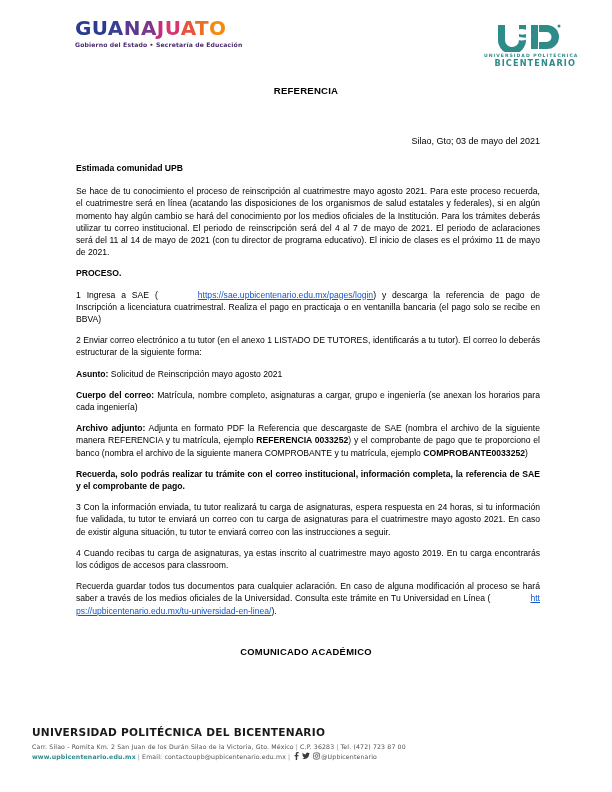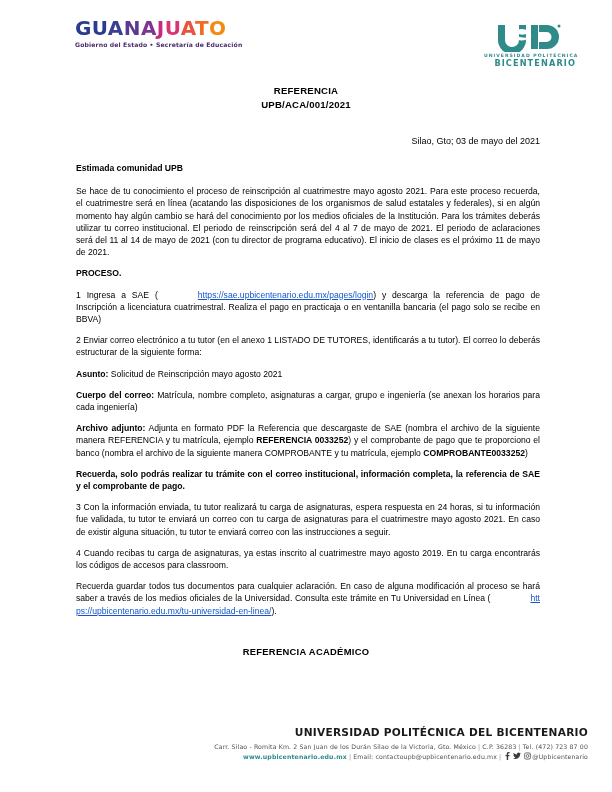--- a/index.html
+++ b/index.html
@@ -141,23 +141,22 @@
     font-size: 9.4px;
     font-weight: 700;
     letter-spacing: 0.3px;
   }
 
   
   .footer {
     position: absolute;
     left: 0; right: 0;
     bottom: 30px;
-    padding-left: 20px;
+    padding-left: 32px;
     padding-right: 24px;
-    text-align: right;
   }
   .footer-title {
     font-family: "DejaVu Sans", sans-serif;
     font-size: 10.6px;
     font-weight: 700;
     letter-spacing: 0.25px;
     color: #1a1a1a;
     margin-bottom: 4px;
   }
   .footer-line {
@@ -202,21 +201,20 @@
           <circle cx="128" cy="8" r="3"></circle>
         </g>
       </svg>
       <div class="upb-sub1">UNIVERSIDAD POLITÉCNICA</div>
       <div class="upb-sub2">BICENTENARIO</div>
     </div>
   </div>
 
   <div class="doc-title">
     <div>REFERENCIA</div>
-    <div>UPB/ACA/001/2021</div>
   </div>
 
   <div class="date-line">Silao, Gto; 03 de mayo del 2021</div>
 
   <div class="body-wrap">
 
     <p class="salute">Estimada comunidad UPB</p>
 
     <p>Se hace de tu conocimiento el proceso de reinscripción al cuatrimestre mayo agosto 2021. Para este proceso recuerda, el cuatrimestre será en línea (acatando las disposiciones de los organismos de salud estatales y federales), si en algún momento hay algún cambio se hará del conocimiento por los medios oficiales de la Institución. Para los trámites deberás utilizar tu correo institucional. El periodo de reinscripción será del 4 al 7 de mayo de 2021. El periodo de aclaraciones será del 11 al 14 de mayo de 2021 (con tu director de programa educativo). El inicio de clases es el próximo 11 de mayo de 2021.</p>
 
@@ -235,21 +233,21 @@
     <p><b>Recuerda, solo podrás realizar tu trámite con el correo institucional, información completa, la referencia de SAE y el comprobante de pago.</b></p>
 
     <p>3 Con la información enviada, tu tutor realizará tu carga de asignaturas, espera respuesta en 24 horas, si tu información fue validada, tu tutor te enviará un correo con tu carga de asignaturas para el cuatrimestre mayo agosto 2021. En caso de existir alguna situación, tu tutor te enviará correo con las instrucciones a seguir.</p>
 
     <p>4 Cuando recibas tu carga de asignaturas, ya estas inscrito al cuatrimestre mayo agosto 2019. En tu carga encontrarás los códigos de accesos para classroom.</p>
 
     <p><span>Recuerda guardar todos tus documentos para cualquier aclaración. En caso de alguna modificación al proceso se hará saber a través de los medios oficiales de la Universidad. Consulta este trámite en Tu Universidad en Línea (</span><a class="link" href="#">https://upbicentenario.edu.mx/tu-universidad-en-linea/</a><span>).</span></p>
 
   </div>
 
-  <div class="signature">REFERENCIA ACADÉMICO</div>
+  <div class="signature">COMUNICADO ACADÉMICO</div>
 
   <div class="footer">
     <div class="footer-title">UNIVERSIDAD POLITÉCNICA DEL BICENTENARIO</div>
 
     <div class="footer-line"><span>Carr. Silao - Romita Km. 2 San Juan de los Durán  Silao de la Victoria, Gto. México</span><span class="sep">|</span><span>C.P. 36283</span><span class="sep">|</span><span>Tel. (472) 723 87 00</span></div>
 
     <div class="footer-line"><span class="footer-site">www.upbicentenario.edu.mx</span><span class="sep">|</span><span>Email:</span> <span>contactoupb@upbicentenario.edu.mx</span><span class="sep">|</span><svg class="soc" width="5" height="8" viewBox="0 0 10 16">
           <path fill="#3b3b3b" d="M6.3 16V8.7h2.4l.4-2.8H6.3V4.1c0-.8.2-1.4 1.4-1.4h1.5V.2C8.9.1 8 0 7 0 4.9 0 3.5 1.3 3.5 3.7v2.2H1.1v2.8h2.4V16h2.8z"></path>
         </svg><svg class="soc" width="8" height="8" viewBox="0 0 18 16">
           <path fill="#3b3b3b" d="M17.6 2c-.6.3-1.3.5-2 .6.7-.4 1.3-1.1 1.5-2-.7.4-1.4.7-2.2.8C14.3.7 13.4.3 12.4.3c-2 0-3.6 1.6-3.6 3.6 0 .3 0 .6.1.8C5.9 4.5 3.2 3.1 1.4.9c-.3.6-.5 1.2-.5 1.8 0 1.2.6 2.3 1.6 3-.6 0-1.1-.2-1.6-.5 0 1.8 1.2 3.2 2.9 3.6-.3.1-.6.1-.9.1-.2 0-.4 0-.7-.1.5 1.4 1.8 2.5 3.4 2.5-1.2 1-2.8 1.6-4.5 1.6H0c1.6 1 3.5 1.6 5.6 1.6 6.7 0 10.4-5.6 10.4-10.4v-.5c.7-.5 1.3-1.2 1.6-1.9z"></path>

